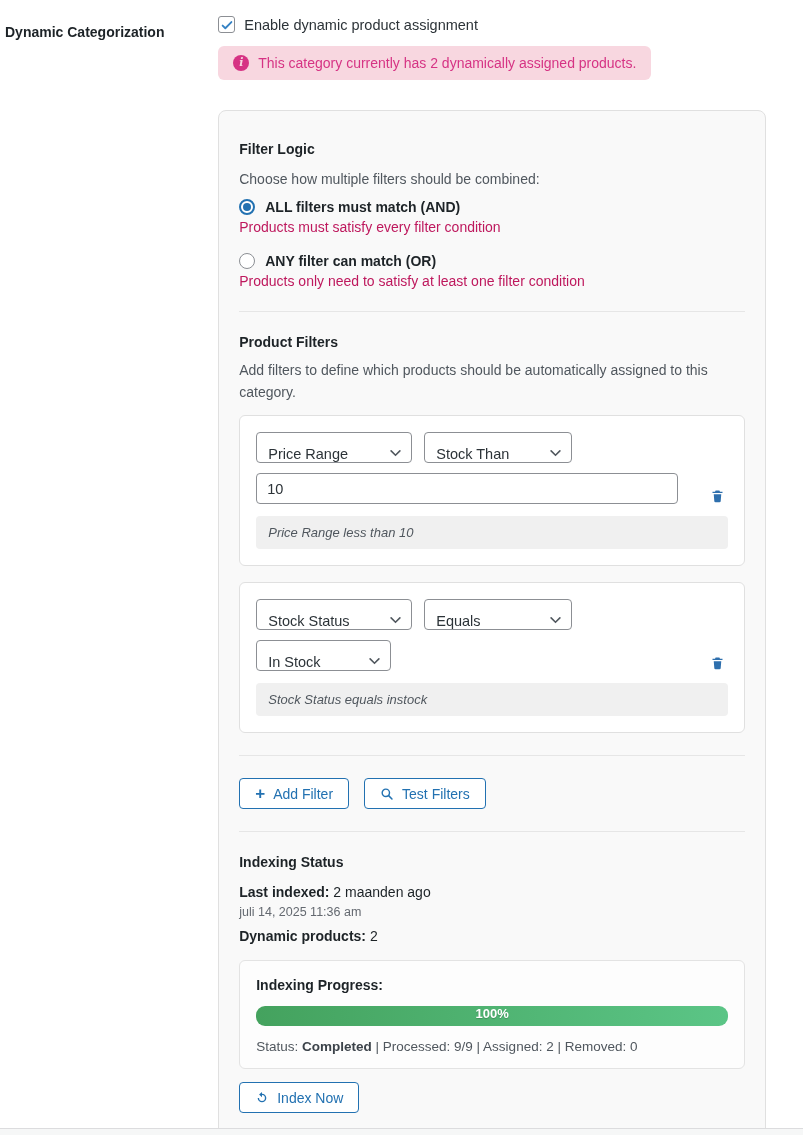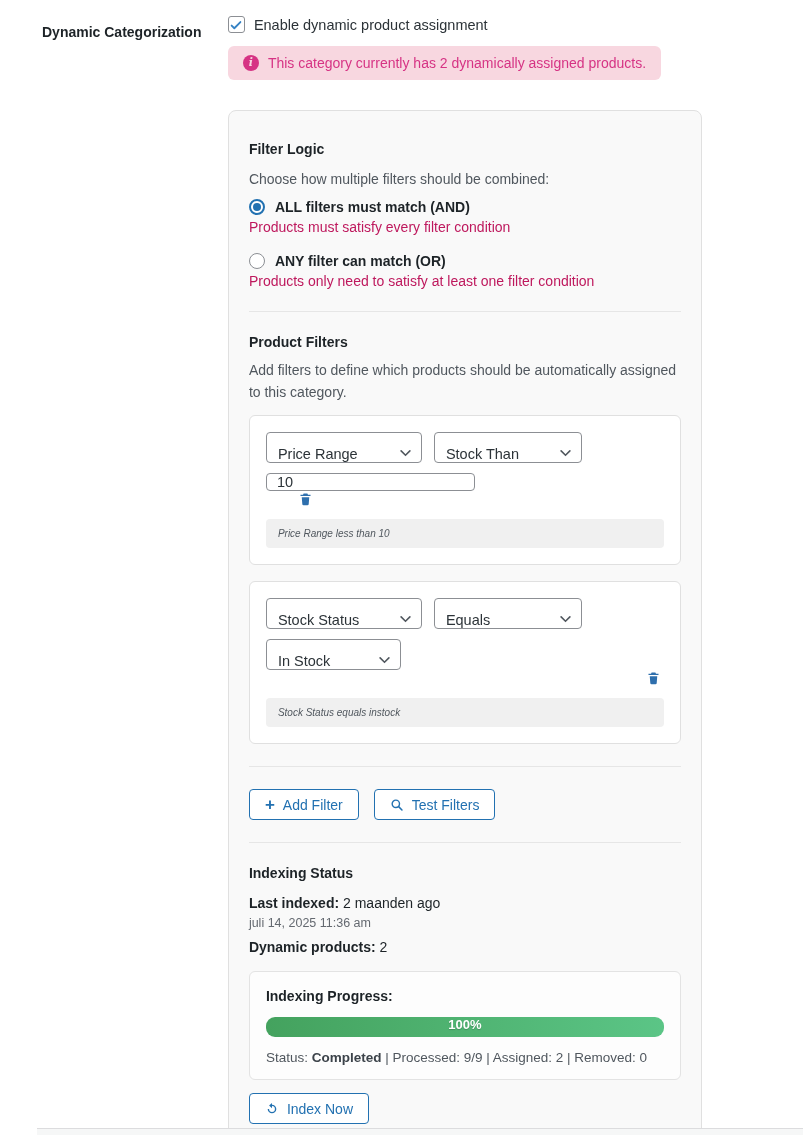--- a/index.html
+++ b/index.html
@@ -1,18 +1,18 @@
 <!DOCTYPE html>
 <html><head>
 <meta charset="utf-8">
 <style>
   * { margin:0; padding:0; box-sizing:border-box; }
   html,body { width:803px; height:1135px; overflow:hidden; background:#fff;
     font-family:"Liberation Sans","DejaVu Sans",sans-serif; font-size:14px; color:#3c434a; }
-  .page { position:relative; width:665px; height:1135px;margin-left:37px; }
+  .page { position:relative; width:766px; height:1135px; }
 
   .form-row { display:flex; }
   .label-col { width:222px; padding:24px 10px 0 5px; }
   .label-col .field-label { font-weight:bold; font-size:14px; color:#1d2327; }
   .content-col { width:558px; padding-top:16px; }
 
   
   .checkbox-row { display:flex; align-items:center; gap:9px; cursor:pointer; }
   .checkbox { width:17px; height:17px; background:#fff; border:1px solid #8c8f94;
     border-radius:3px; display:inline-flex; align-items:center; justify-content:center; flex:0 0 auto; }
@@ -46,27 +46,27 @@
   
   .pf-desc { margin-top:10px; color:#50575e; line-height:1.55; max-width:480px; }
   .filter-card { margin-top:12px; background:#fff; border:1px solid #e0e0e0; border-radius:6px;
     padding:16px; }
   .filter-card + .filter-card { margin-top:16px; }
   .select-row { display:flex; gap:12px; align-items:center; }
   .fake-select { height:31px; background:#fff; border:1px solid #8c8f94; border-radius:4px;
     display:inline-flex; align-items:center; justify-content:space-between; padding:12px 10px 0 11px;
     color:#2c3338; font-size:14.5px; cursor:pointer; }
   .w-type { width:156px; } .w-op { width:148px; } .w-val { width:135px; }
-  .value-row { display:flex; align-items:flex-start; margin-top:10px;flex-direction:column; }
+  .value-row { display:flex; align-items:flex-end; margin-top:10px; }
   .value-input { flex:1; height:31px; border:1px solid #8c8f94; border-radius:4px; padding:0 10px;
     font-size:14.5px; color:#2c3338; font-family:inherit; background:#fff; }
   .trash-btn { margin-left:32px; margin-right:3px; background:none; border:none; cursor:pointer;
     display:inline-flex; padding:0; }
   .filter-summary { margin-top:12px; background:#f0f0f0; border-radius:4px; padding:9px 12px;
-    font-style:italic; font-size:10px; color:#50575e; }
+    font-style:italic; font-size:13px; color:#50575e; }
 
   
   .btn-row { display:flex; gap:15px; }
   .btn-outline { display:inline-flex; align-items:center; gap:8px; height:31px; padding:0 15px;
     background:#fff; border:1px solid #2271b1; border-radius:4px; color:#2271b1;
     font-size:14px; cursor:pointer; font-family:inherit; }
   .plus-glyph { font-size:17px; font-weight:bold; line-height:1; margin-top:-1px; }
 
   
   .kv-line { margin-top:14px; color:#1d2327; }

